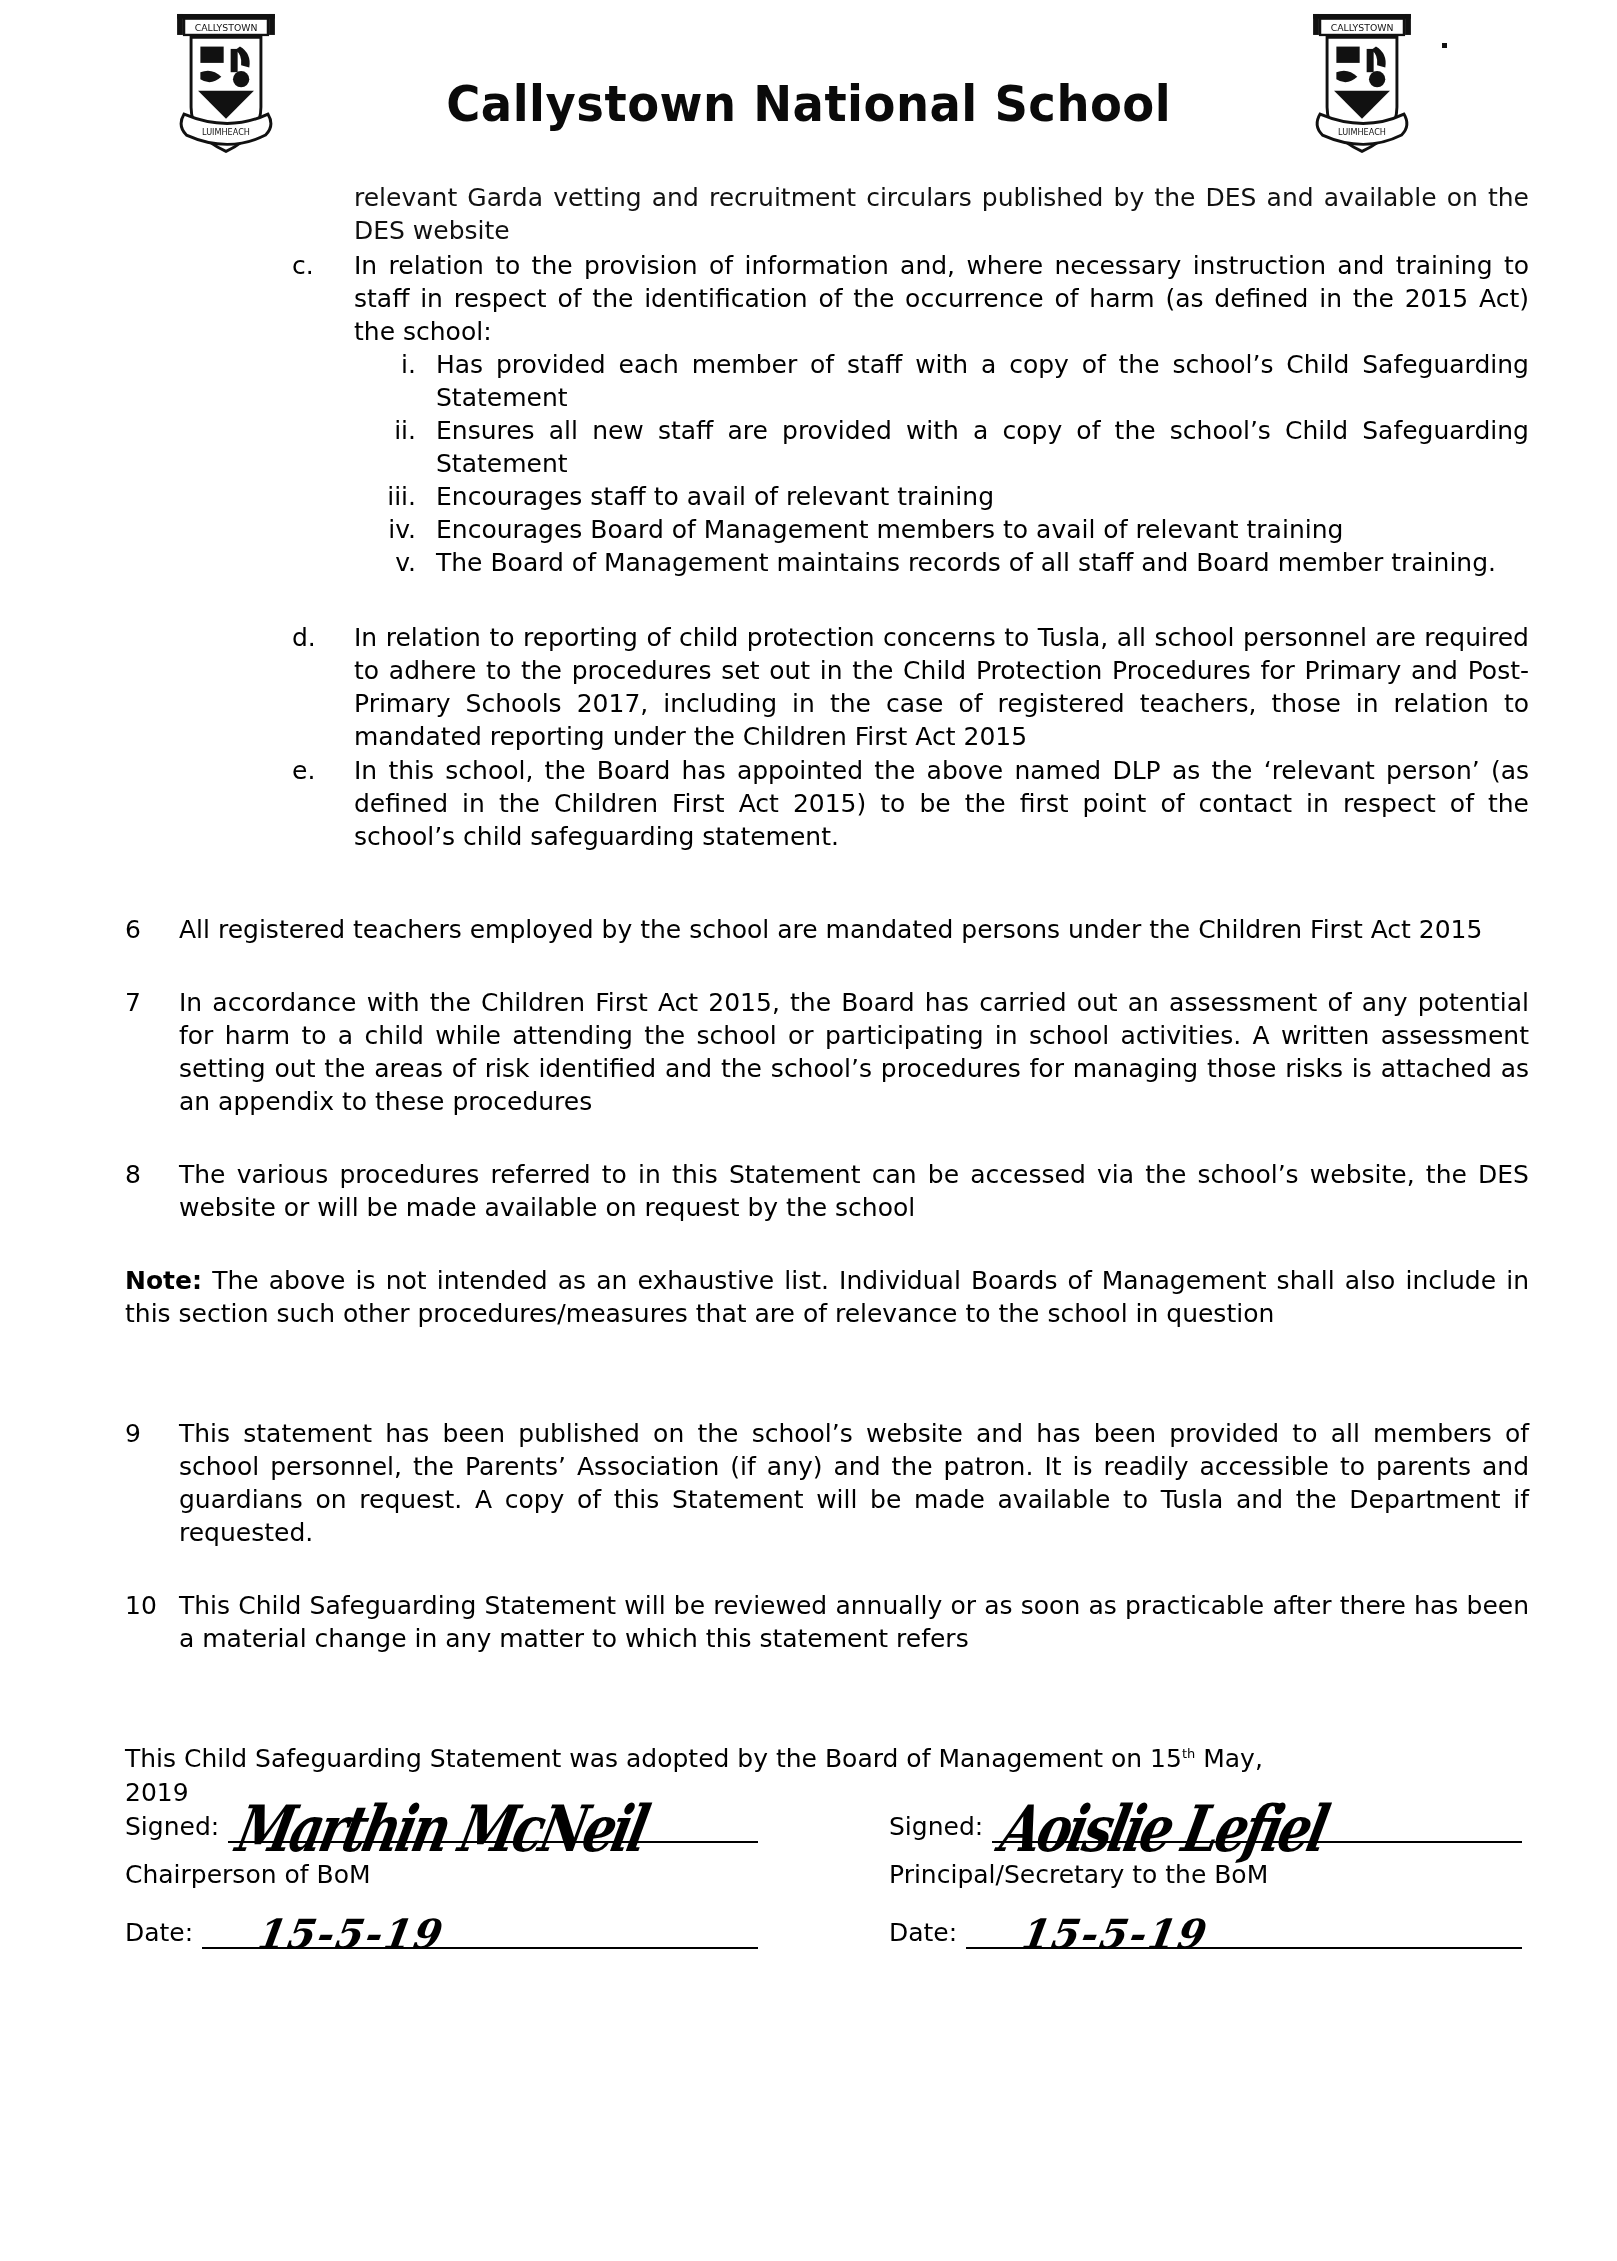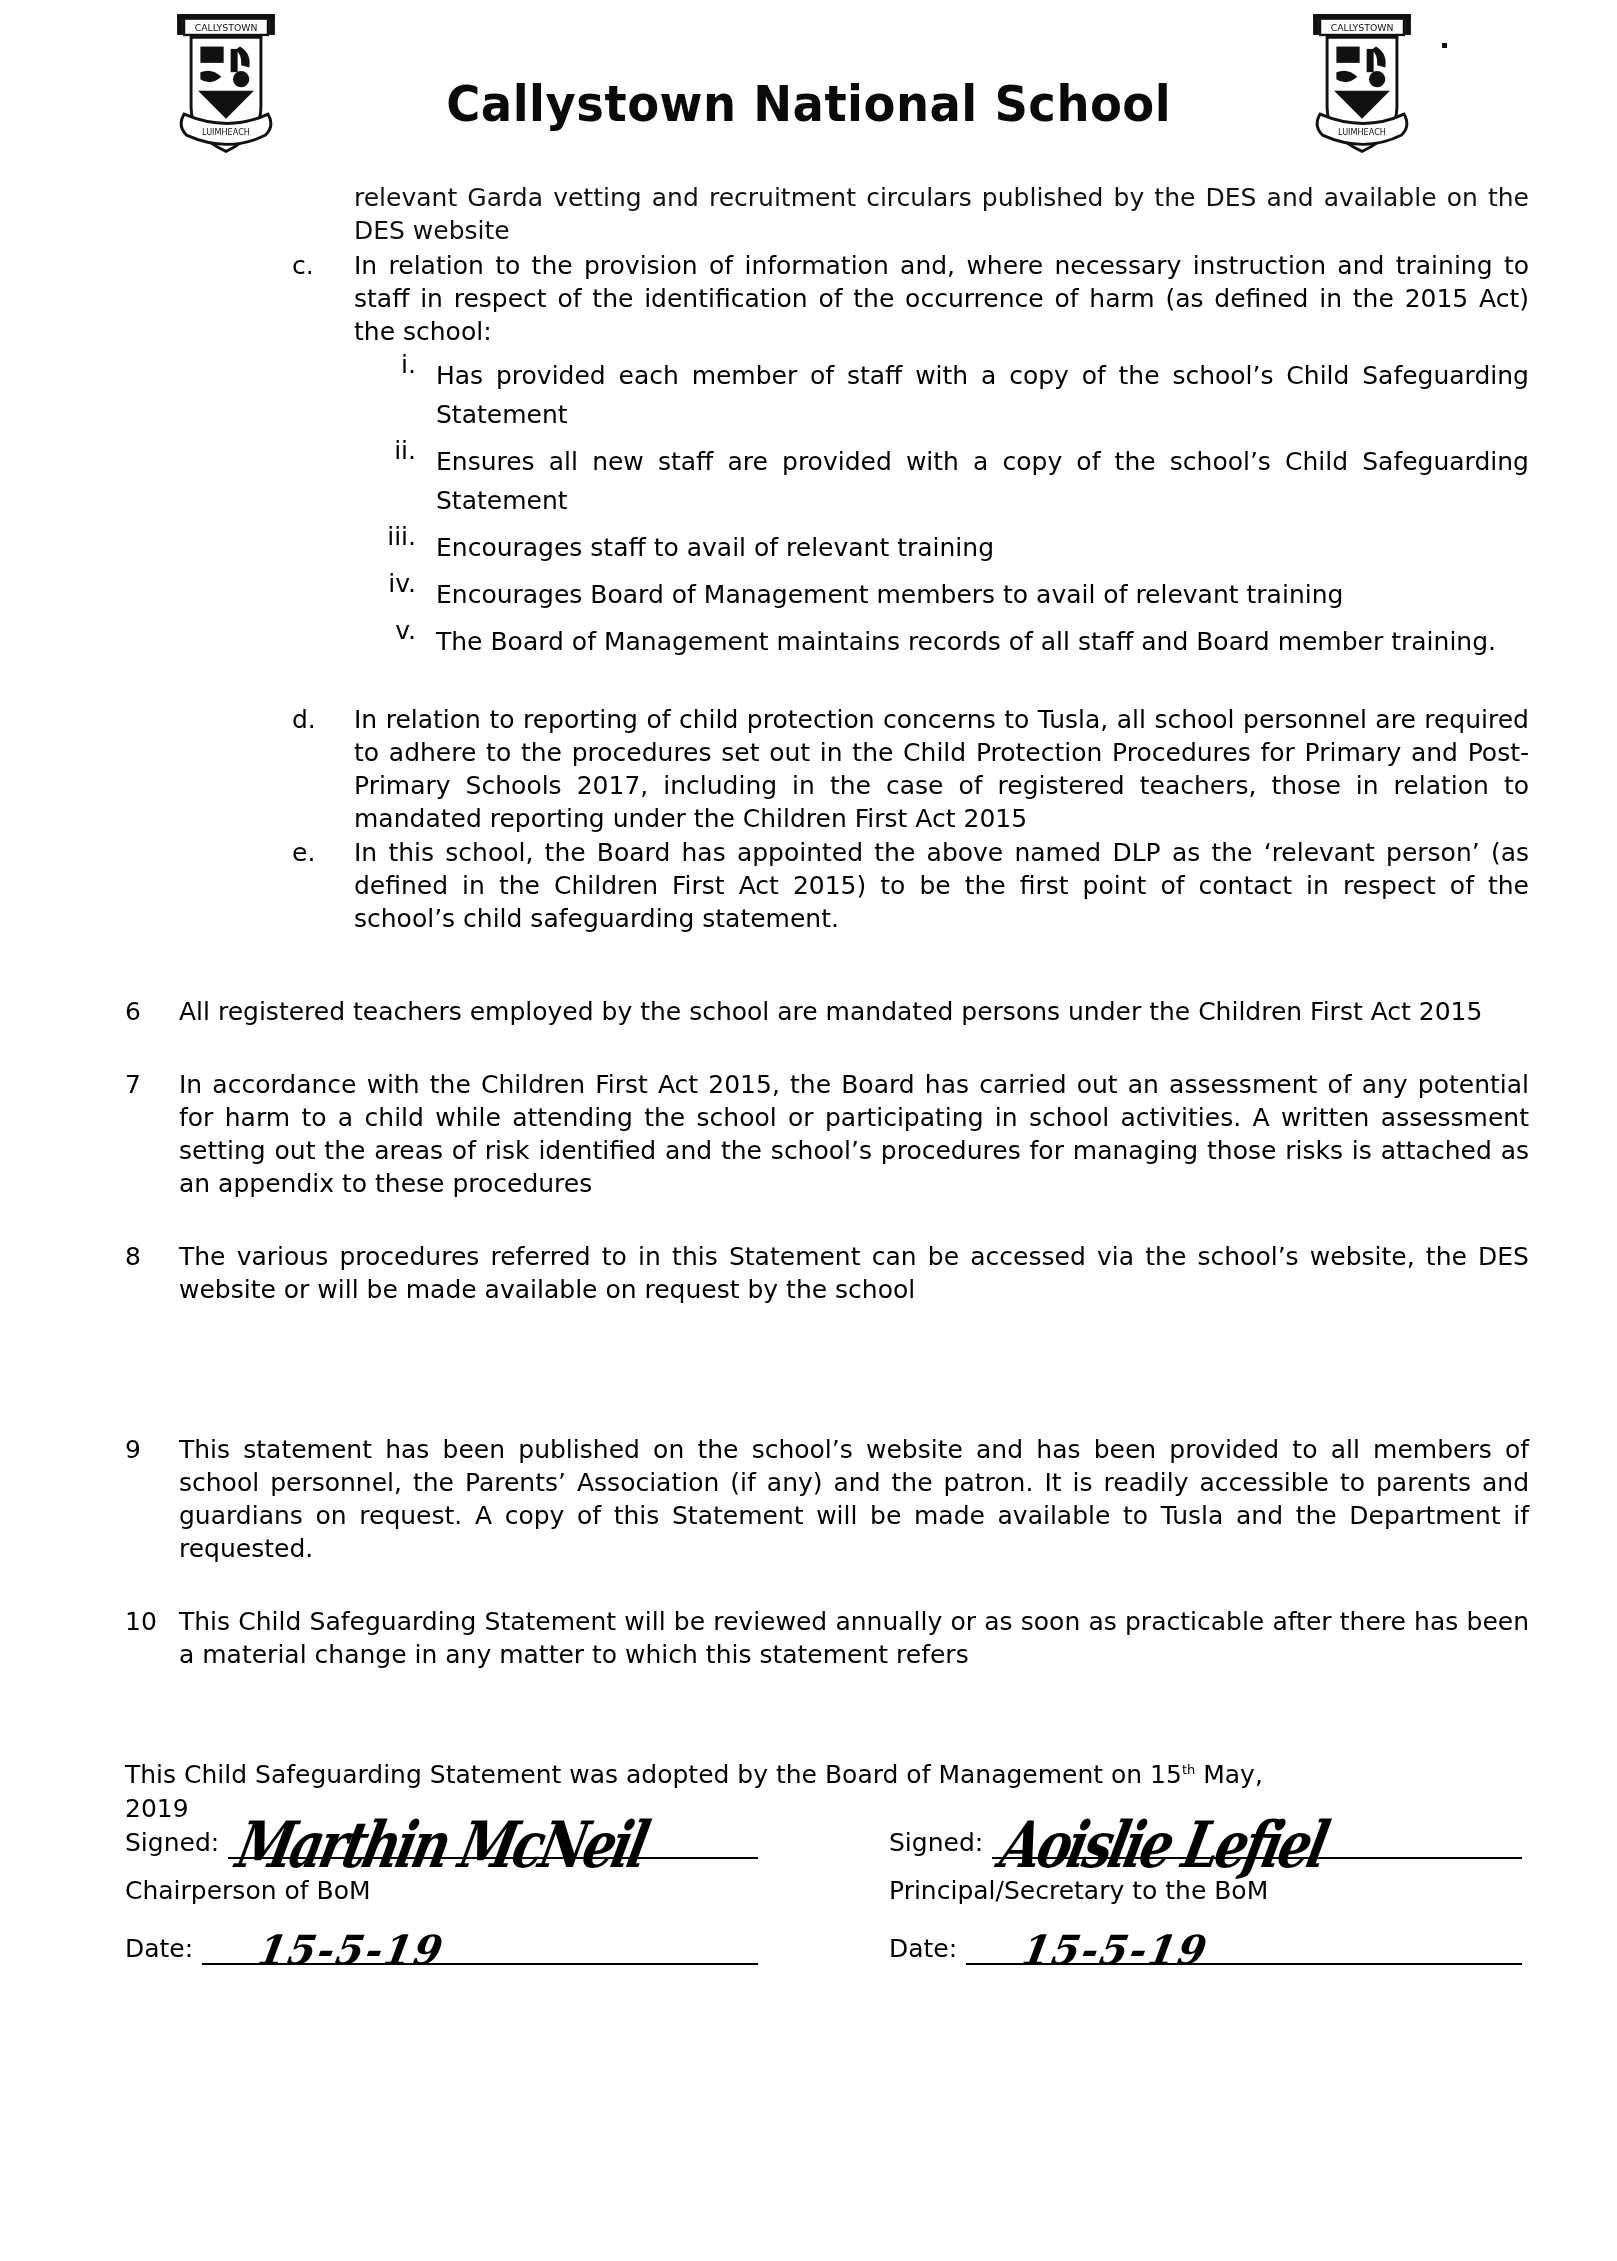--- a/index.html
+++ b/index.html
@@ -111,22 +111,21 @@
     text-align: right;
     padding-right: 20px;
     box-sizing: border-box;
     font-size: 25px;
     line-height: 33px;
   }
   .roman .content {
     flex: 1 1 auto;
     text-align: justify;
     font-size: 25px;
-    line-height: 39px;
-    margin-top: 8px;
+    line-height: 33px;
   }
 
   
   .numbered {
     display: flex;
     margin-left: 113px;
     margin-right: 100px;
   }
   .numbered .marker {
     width: 54px;
@@ -343,20 +342,24 @@
 
   <div class="spacer-md"></div>
 
   <div class="numbered">
     <div class="marker">8</div>
     <div class="content">The various procedures referred to in this Statement can be accessed via the school’s website, the DES website or will be made available on request by the school</div>
   </div>
 
   <div class="spacer-md"></div>
 
+  <div class="note">
+    <b>Note:</b>
+    <span>The above is not intended as an exhaustive list. Individual Boards of Management shall also include in this section such other procedures/measures that are of relevance to the school in question</span>
+  </div>
 
   <div class="spacer-xl"></div>
 
   <div class="numbered">
     <div class="marker">9</div>
     <div class="content">This statement has been published on the school’s website and has been provided to all members of school personnel, the Parents’ Association (if any) and the patron.   It is readily accessible to parents and guardians on request. A copy of this Statement will be made available to Tusla and the Department if requested.</div>
   </div>
 
   <div class="spacer-md"></div>
 

